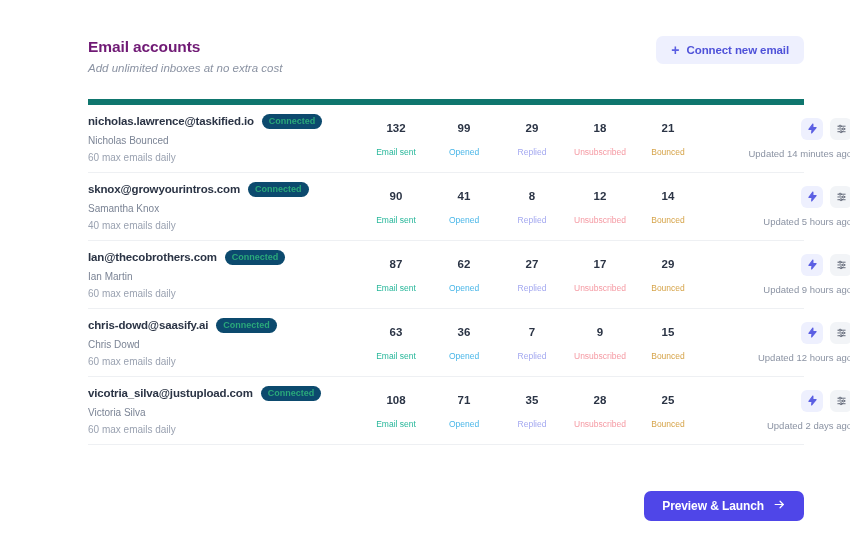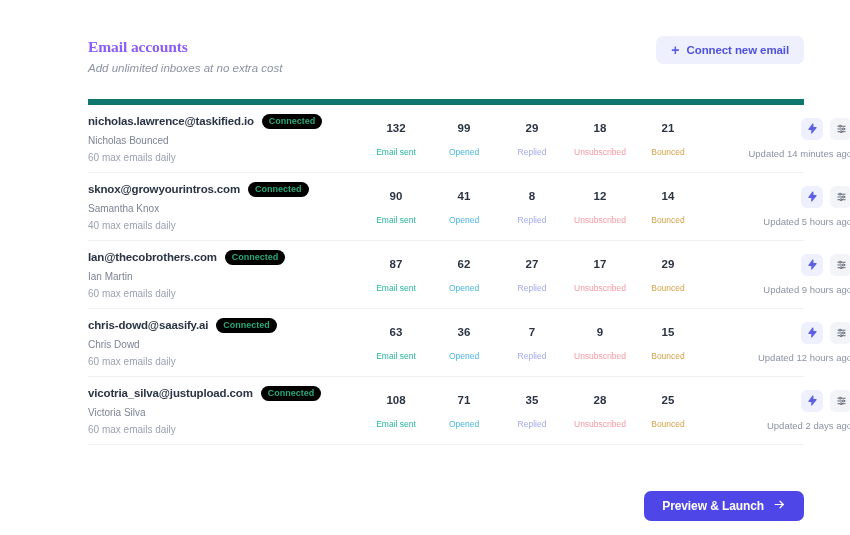--- a/index.html
+++ b/index.html
@@ -31,24 +31,23 @@
   .header {
     display: flex;
     align-items: flex-start;
     justify-content: space-between;
     height: 42px;
   }
   .header-text { padding-top: 1px; }
   .page-title {
     font-size: 15.5px;
     font-weight: bold;
-    color: #8b5cf6;
+    color: #701a75;
     letter-spacing: -0.1px;
     line-height: 19px;
-    font-family: Liberation Serif, serif;
   }
   .page-subtitle {
     font-size: 11.5px;
     color: #8b93a3;
     line-height: 16px;
     margin-top: 4px;
     font-style: italic;
   }
 
   .connect-btn {
@@ -104,21 +103,21 @@
   }
   .acct-email {
     font-size: 11.5px;
     font-weight: bold;
     color: #2b3445;
     letter-spacing: -0.15px;
     white-space: nowrap;
   }
   .badge-connected {
     display: inline-block;
-    background: #000000;
+    background: #0c4a6e;
     color: #2aa87a;
     font-size: 9px;
     font-weight: bold;
     border-radius: 9px;
     padding: 2.5px 7px 2.5px 7px;
     line-height: 10px;
     white-space: nowrap;
   }
   .acct-name {
     font-size: 10px;

